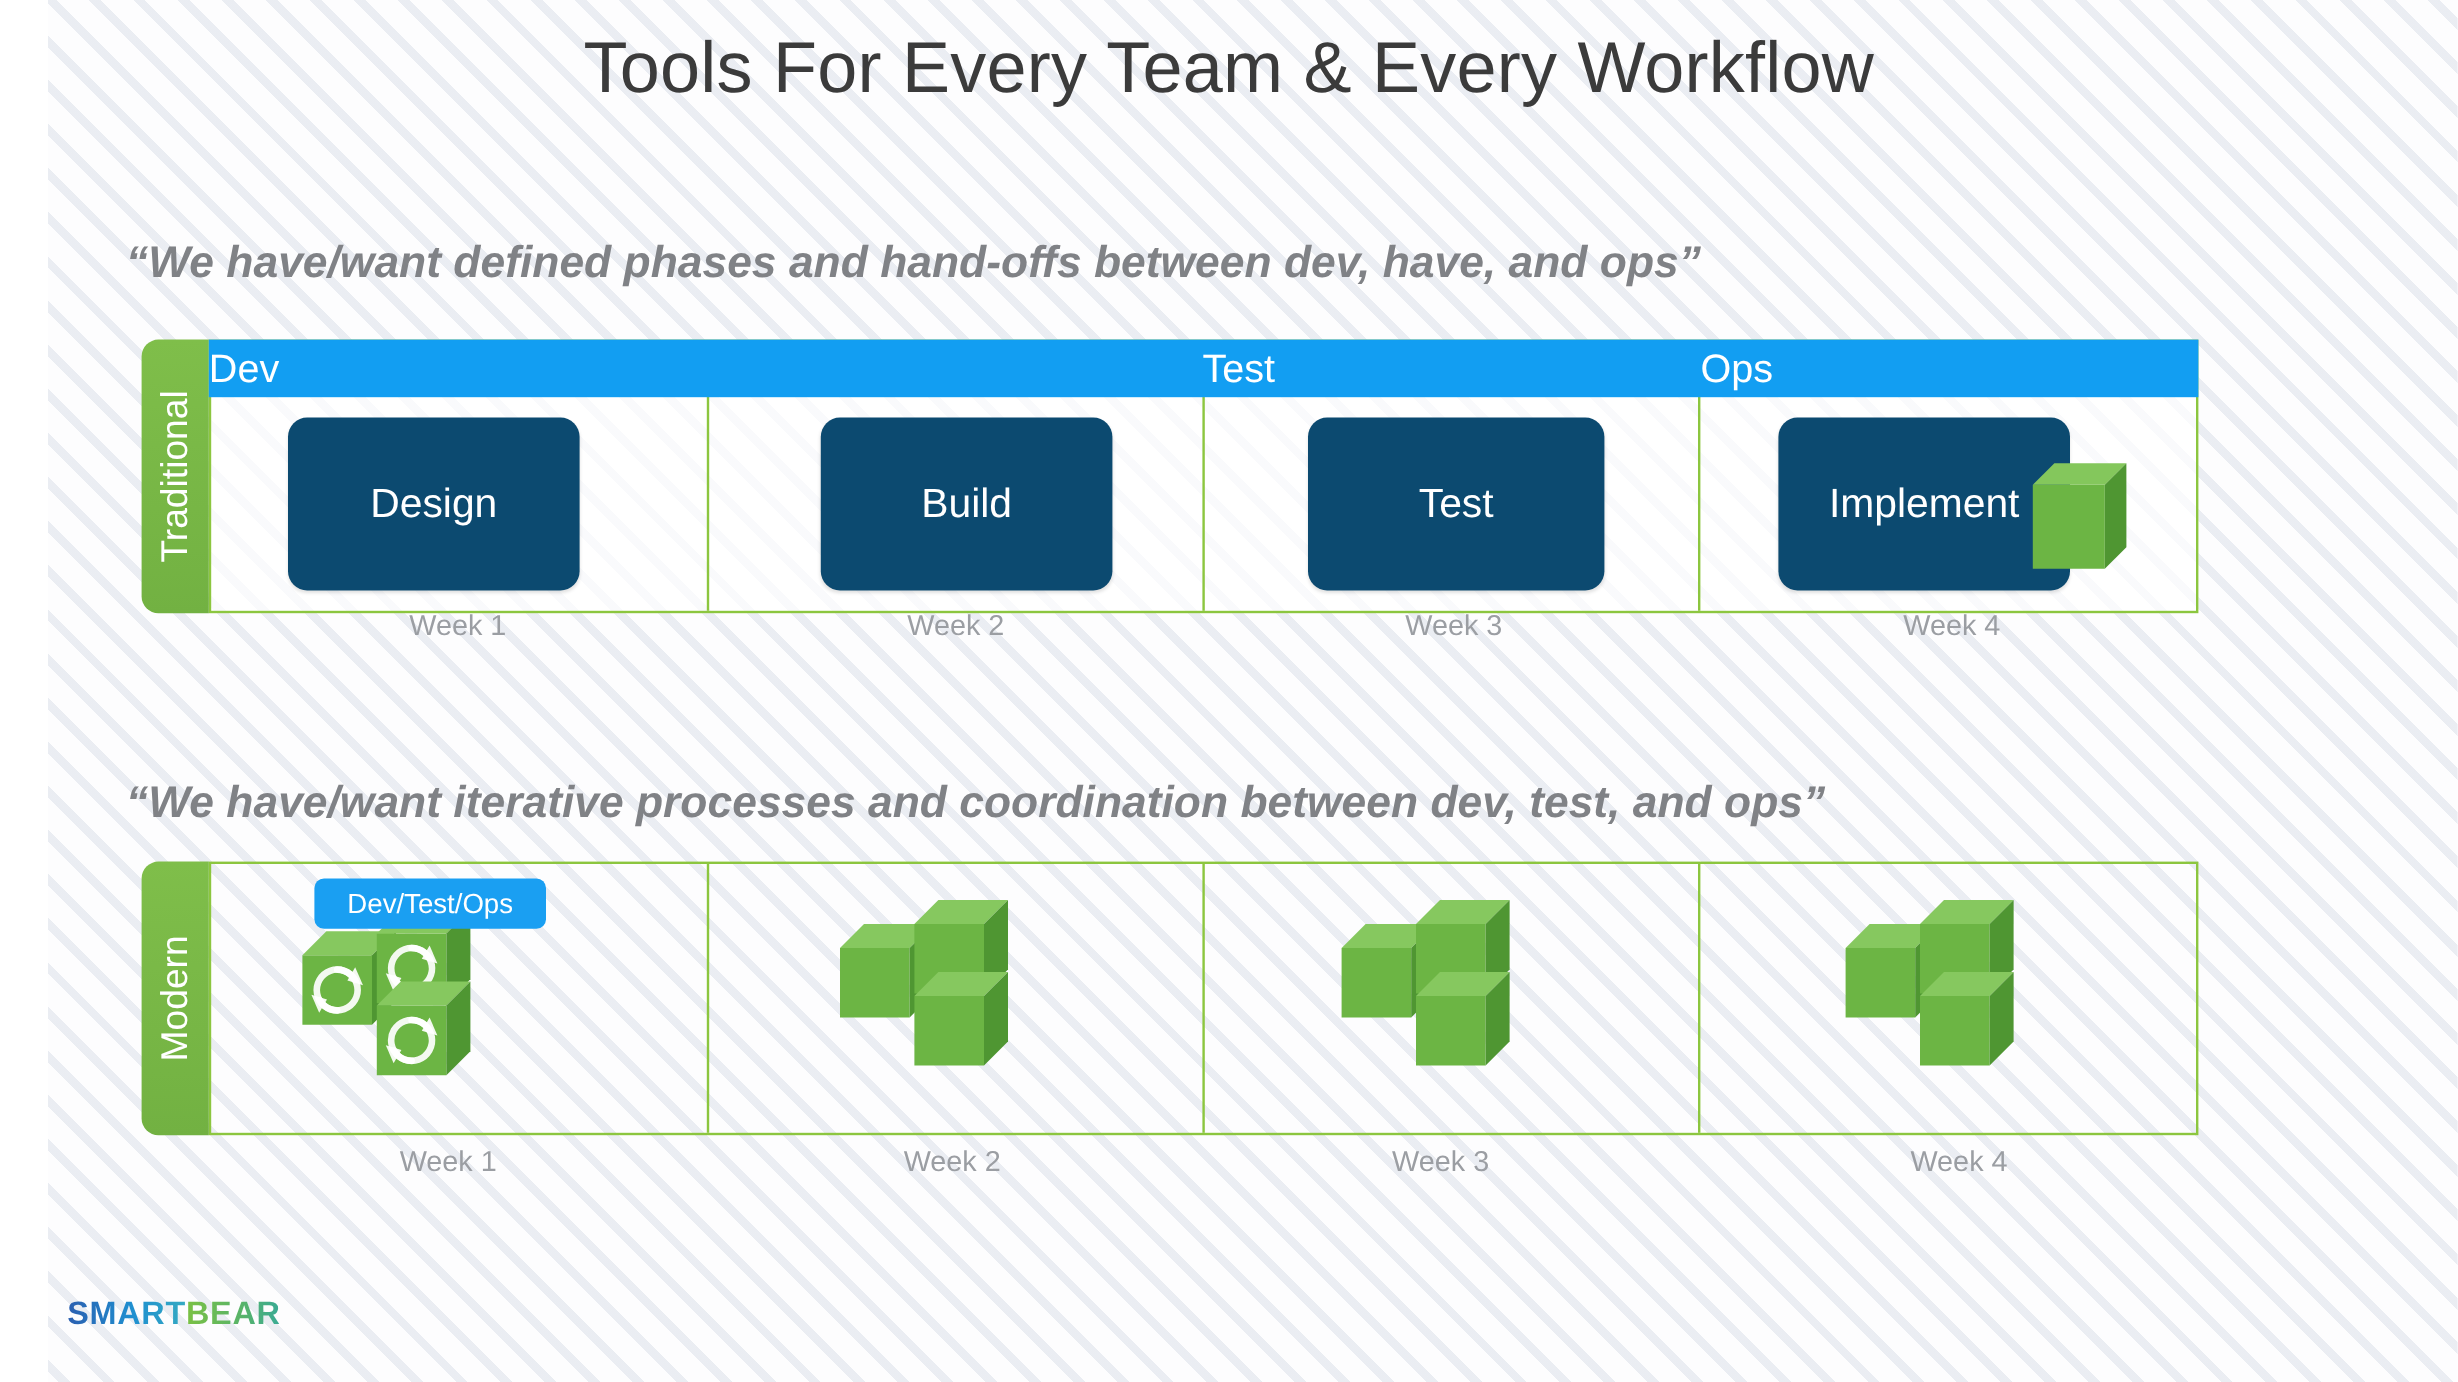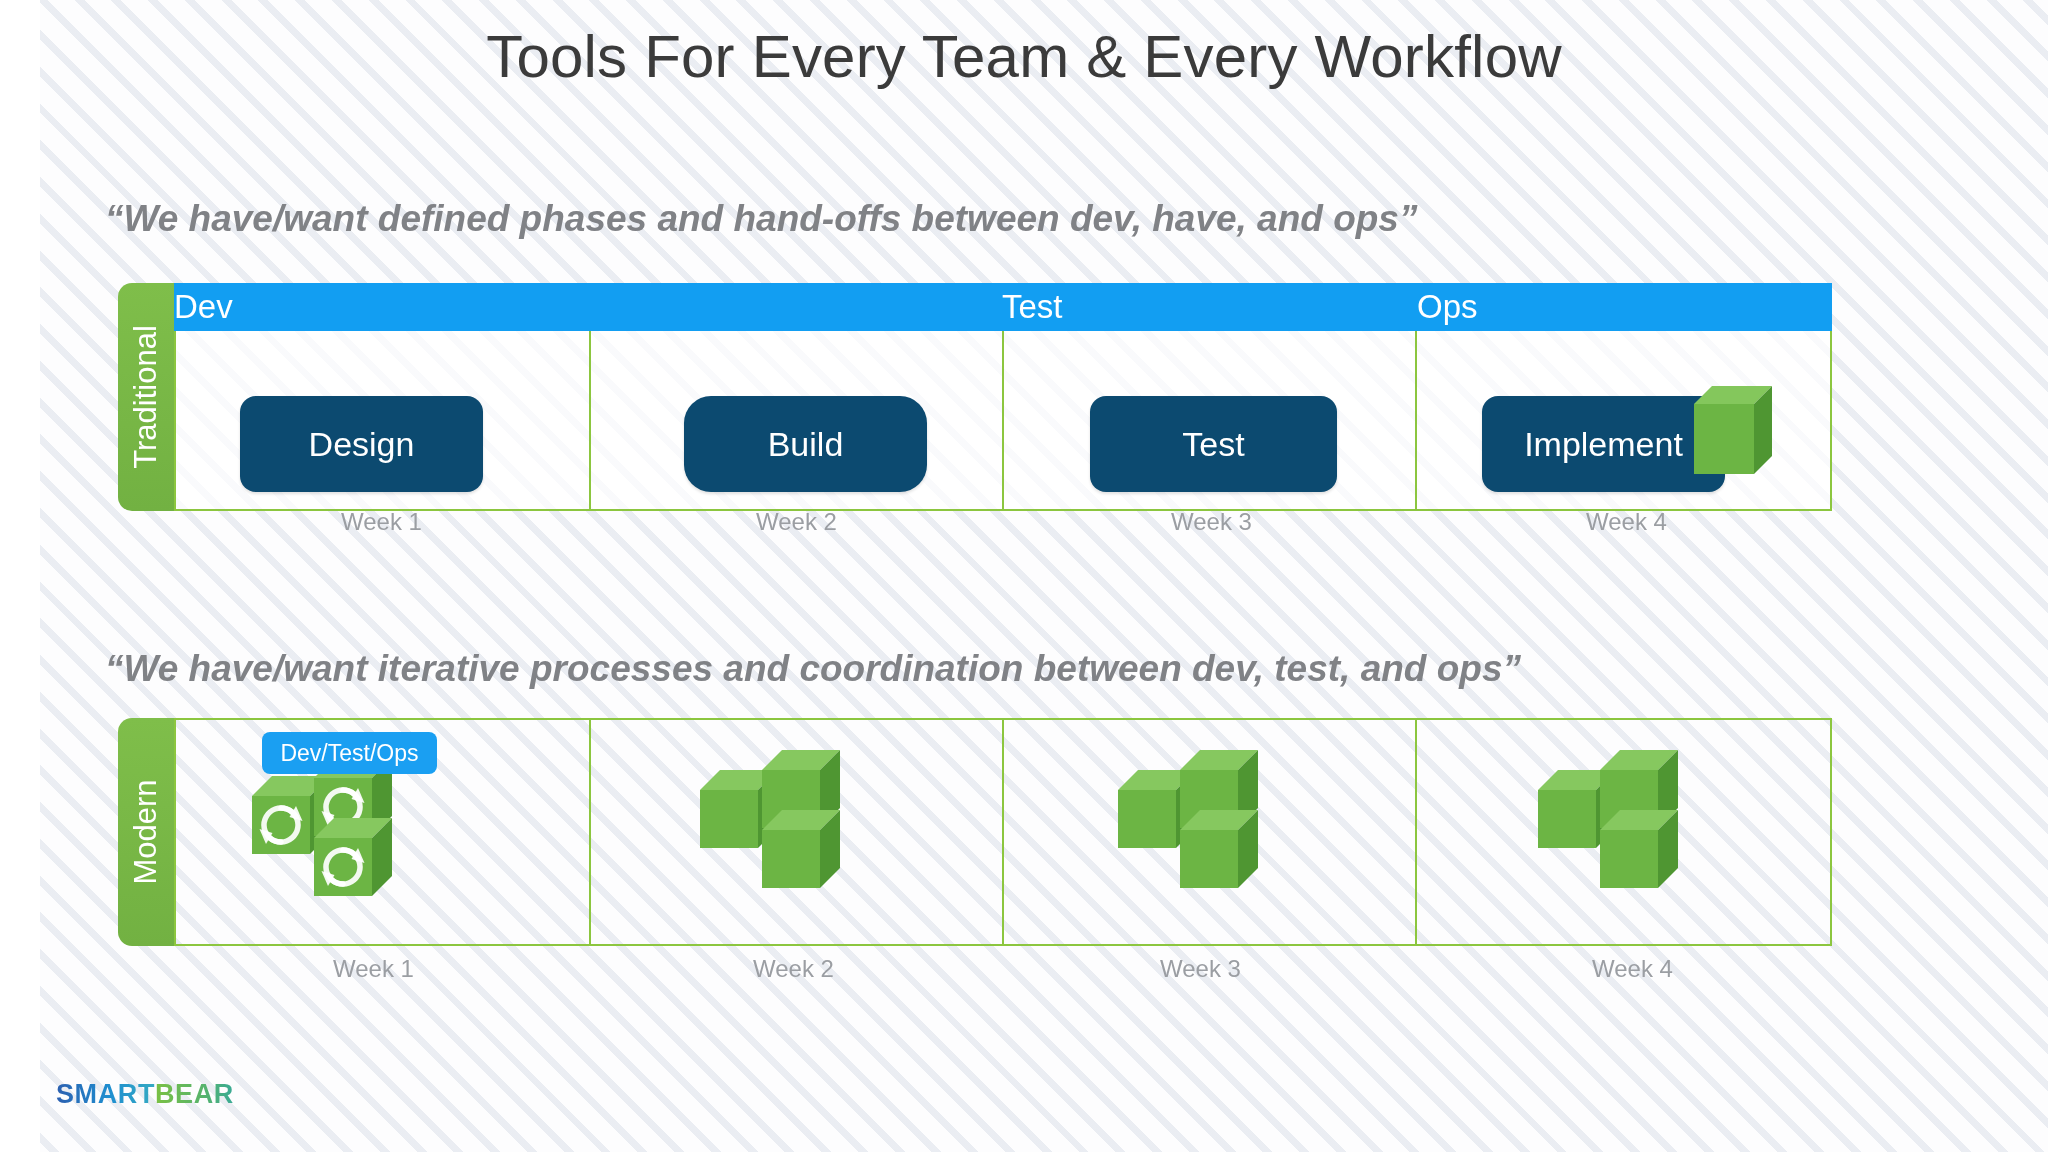--- a/index.html
+++ b/index.html
@@ -138,49 +138,48 @@
     line-height: 48px;
     color: #ffffff;
     font-size: 33px;
     text-align: left;
     font-weight: 400;
   }
 
   
   .phase-box {
     position: absolute;
-    height: 96px;
+    height: 144px;
     background: #0c4a70;
     border-radius: 16px;
     color: #ffffff;
     font-size: 34px;
     display: flex;
     align-items: center;
     justify-content: center;
     box-shadow: 0 2px 3px rgba(0,0,0,0.12);
     z-index: 8;
-    margin-top: 48px;
   }
 
   
   .week-label {
     position: absolute;
     font-size: 24px;
     color: #9b9ea3;
     text-align: center;
     z-index: 5;
     font-weight: 400;
   }
 
   
   #dto-badge {
     position: absolute;
     left: 262px;
     top: 732px;
-    width: 175px;
+    width: 193px;
     height: 42px;
     background: #1a9ff2;
     border-radius: 8px;
     color: #ffffff;
     font-size: 23px;
     display: flex;
     align-items: center;
     justify-content: center;
     z-index: 12;
   }
@@ -233,21 +232,21 @@
     </div>
   </div>
 
   <div id="phase-bar">
     <div class="phase-label" style="left:0px;    width:828px;">Dev</div>
     <div class="phase-label" style="left:828px;  width:415px;">Test</div>
     <div class="phase-label" style="left:1243px; width:415px;">Ops</div>
   </div>
 
   <div class="phase-box" style="left:240px;  top:348px; width:243px;">Design</div>
-  <div class="phase-box" style="left:684px;  top:348px; width:243px;border-radius:27px;">Build</div>
+  <div class="phase-box" style="left:684px;  top:348px; width:243px;">Build</div>
   <div class="phase-box" style="left:1090px; top:348px; width:247px;">Test</div>
   <div class="phase-box" style="left:1482px; top:348px; width:243px;">Implement</div>
 
   <div class="cube-wrap" style="left:1694px; top:382px; z-index:10;">
     <svg class="cube-svg" width="96" height="100" viewBox="0 0 96 100">
       <polygon points="0,22 60,22 60,92 0,92" fill="#6cb544"></polygon>
       <polygon points="0,22 18,4 78,4 60,22" fill="#84c75c"></polygon>
       <polygon points="60,22 78,4 78,74 60,92" fill="#4f9632"></polygon>
     </svg>
   </div>

